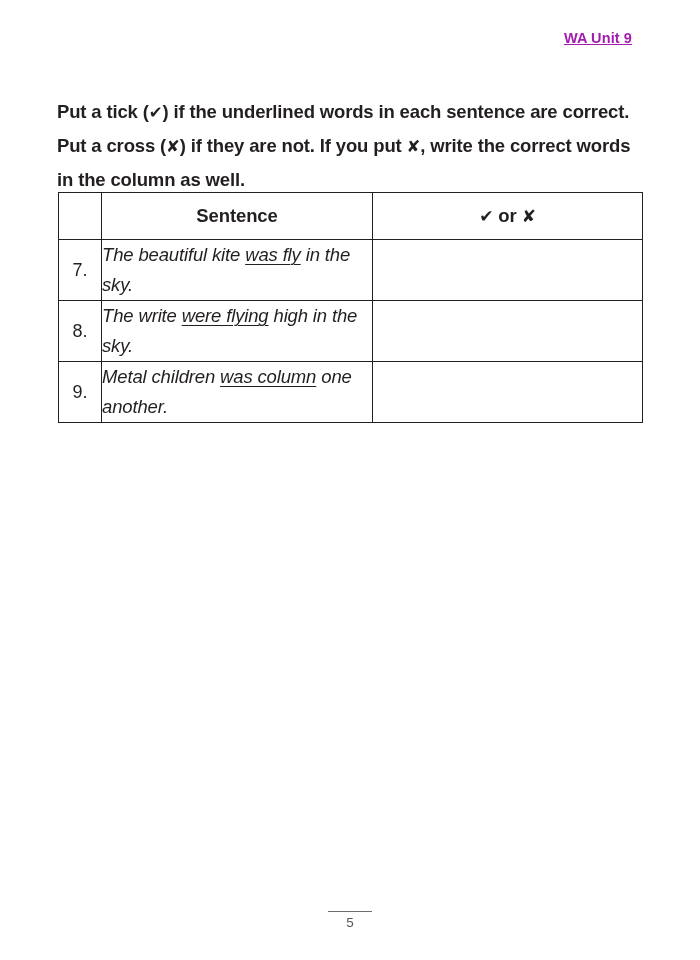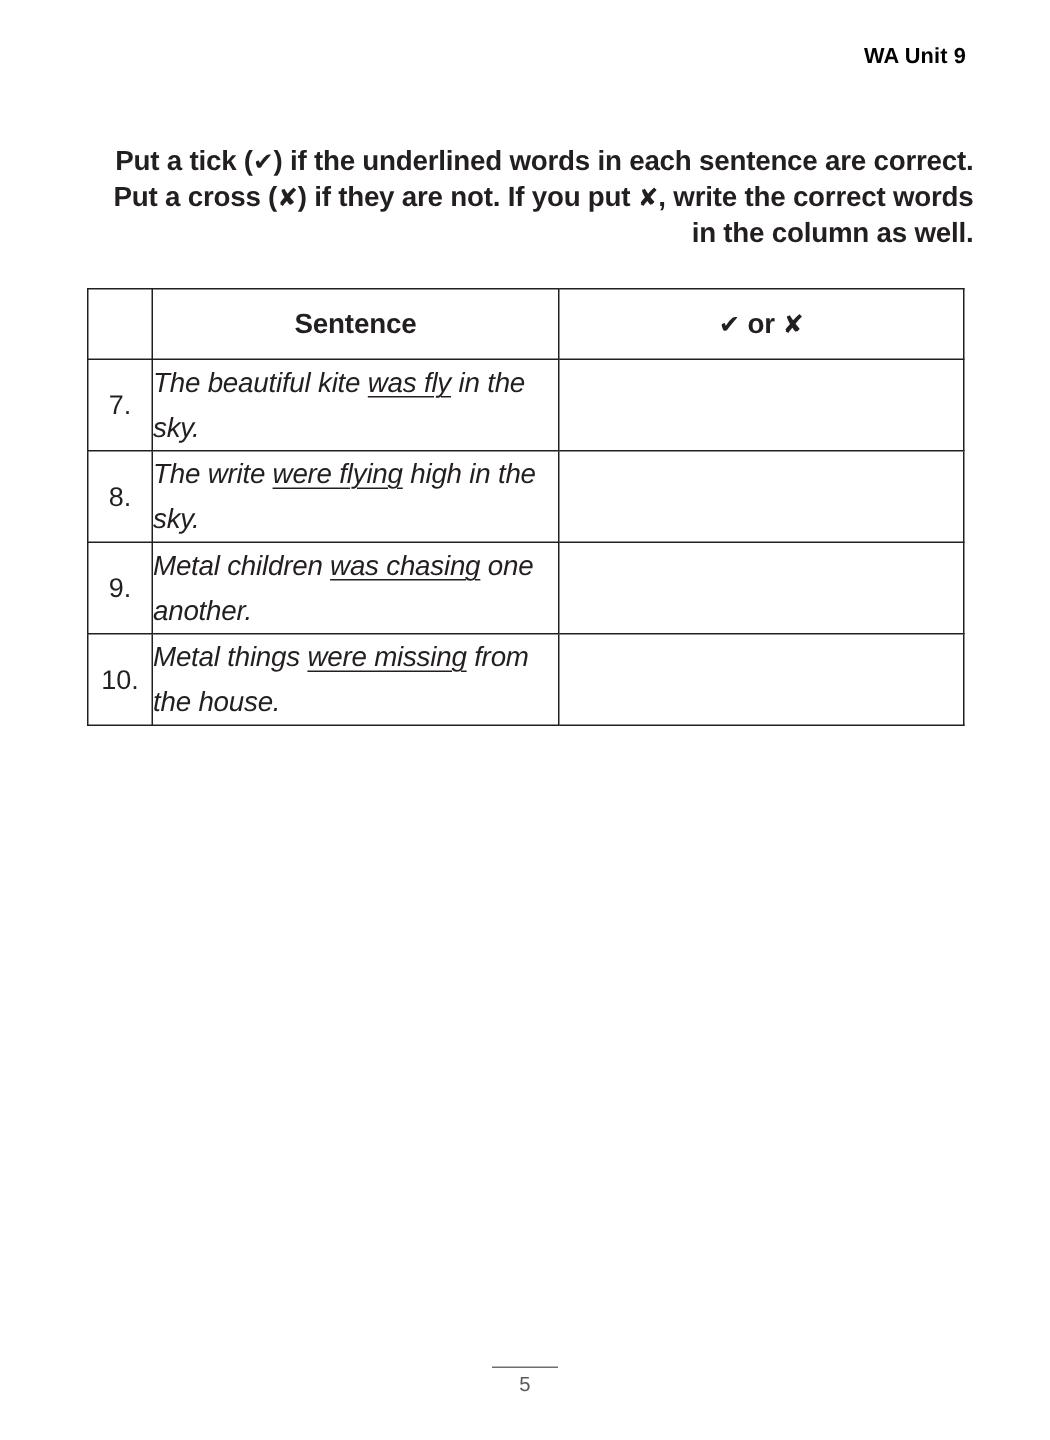--- a/index.html
+++ b/index.html
@@ -20,39 +20,39 @@
     width: 700px;
     height: 960px;
     box-sizing: border-box;
     position: relative;
   }
 
   
   .running-head {
     position: absolute;
     top: 30px;
-    right: 56px;
+    right: 68px;
     font-size: 14.5px;
     font-weight: bold;
     letter-spacing: 0.1px;
-    color: #000000;
+    color: #a21caf;
+    text-decoration: underline;
   }
 
   
   .instructions {
     position: absolute;
     top: 76px;
     left: 57px;
     width: 592px;
     font-size: 18.5px;
     font-weight: bold;
-    line-height: 23px;
+    line-height: 33px;
     color: #231f20;
     letter-spacing: -0.15px;
-    text-align: right;
   }
   .glyph {
     font-family: "DejaVu Sans", sans-serif;
     font-weight: bold;
     font-size: 16.5px;
   }
 
   
   .sheet-table {
     position: absolute;
@@ -151,26 +151,21 @@
           <td class="sent-cell"><span>The beautiful kite </span><u>was fly</u><span> in the sky.</span></td>
           <td class="answer-cell"></td>
         </tr>
         <tr>
           <td class="num-cell">8.</td>
           <td class="sent-cell"><span>The write </span><u>were flying</u><span> high in the sky.</span></td>
           <td class="answer-cell"></td>
         </tr>
         <tr>
           <td class="num-cell">9.</td>
-          <td class="sent-cell"><span>Metal children </span><u>was chasing</u><span> one another.</span></td>
-          <td class="answer-cell"></td>
-        </tr>
-        <tr>
-          <td class="num-cell">10.</td>
-          <td class="sent-cell"><span>Metal things </span><u>were missing</u><span> from the house.</span></td>
+          <td class="sent-cell"><span>Metal children </span><u>was column</u><span> one another.</span></td>
           <td class="answer-cell"></td>
         </tr>
       </tbody>
   </table>
 
   <div class="footer">
     <div class="footer-rule"></div>
     <div class="footer-num">5</div>
   </div>
 

